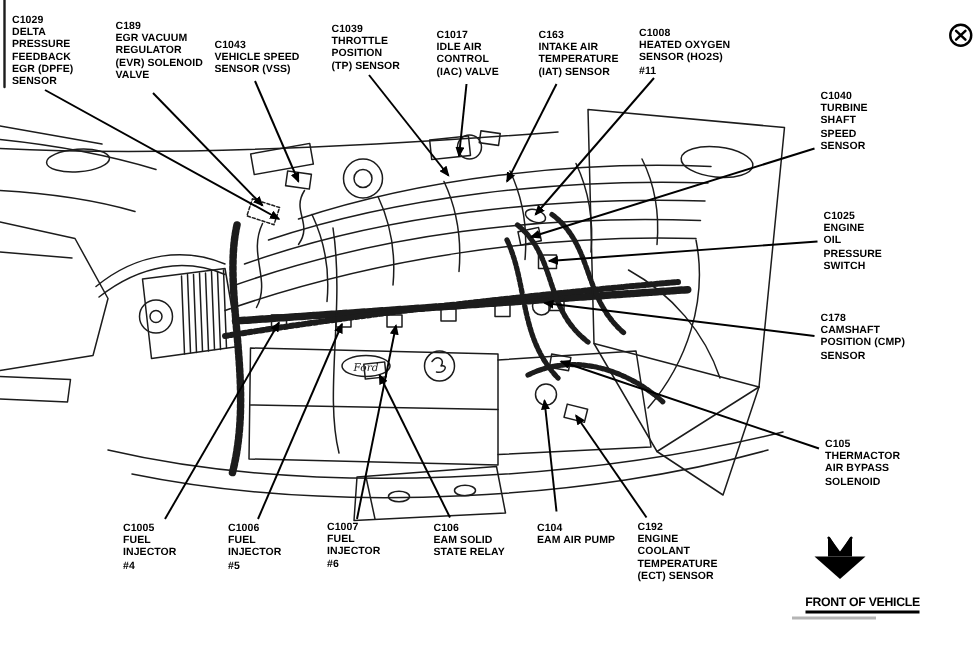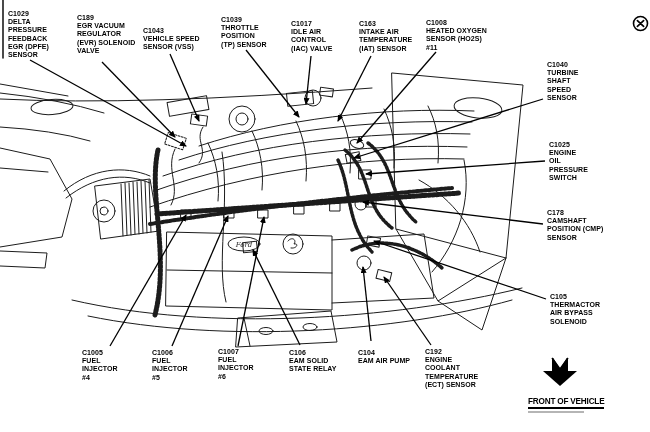--- a/index.html
+++ b/index.html
@@ -1,21 +1,21 @@
 <!DOCTYPE html>
 <html><head>
 <meta charset="utf-8">
 <style>
   html,body{margin:0;padding:0;background:#fff;}
   #stage{position:relative;width:650px;height:432px;background:#ffffff;overflow:hidden;
          font-family:"Liberation Sans",sans-serif;}
   #art,#leads{position:absolute;left:0;top:0;}
   .callout{position:absolute;font-weight:700;font-size:7px;line-height:8.2px;
            letter-spacing:.05px;color:#000;white-space:pre;}
-  #fov{position:absolute;left:528px;top:352px;width:94px;}
+  #fov{position:absolute;left:528px;top:352px;width:94px;text-align:center;}
   #fov-label{font-weight:700;font-size:8.2px;letter-spacing:-0.2px;color:#000;
              border-bottom:2px solid #000;padding-bottom:1px;display:inline-block;}
   #fov-microline{width:56px;height:2px;background:#b5b5b5;margin-top:2px;}
   #close-btn{position:absolute;left:630px;top:12px;width:20px;height:22px;cursor:pointer;}
 </style>
 </head>
 <body>
 
 <div id="stage">
 

